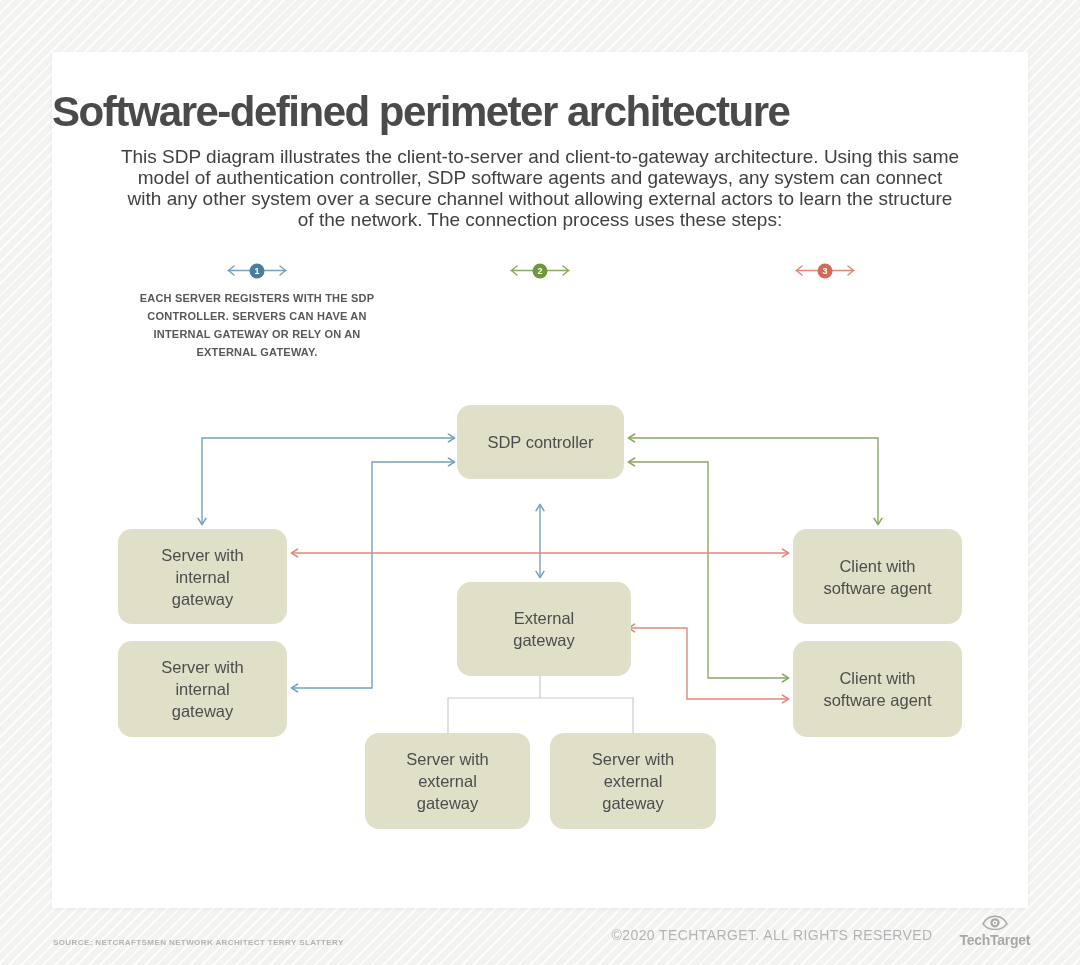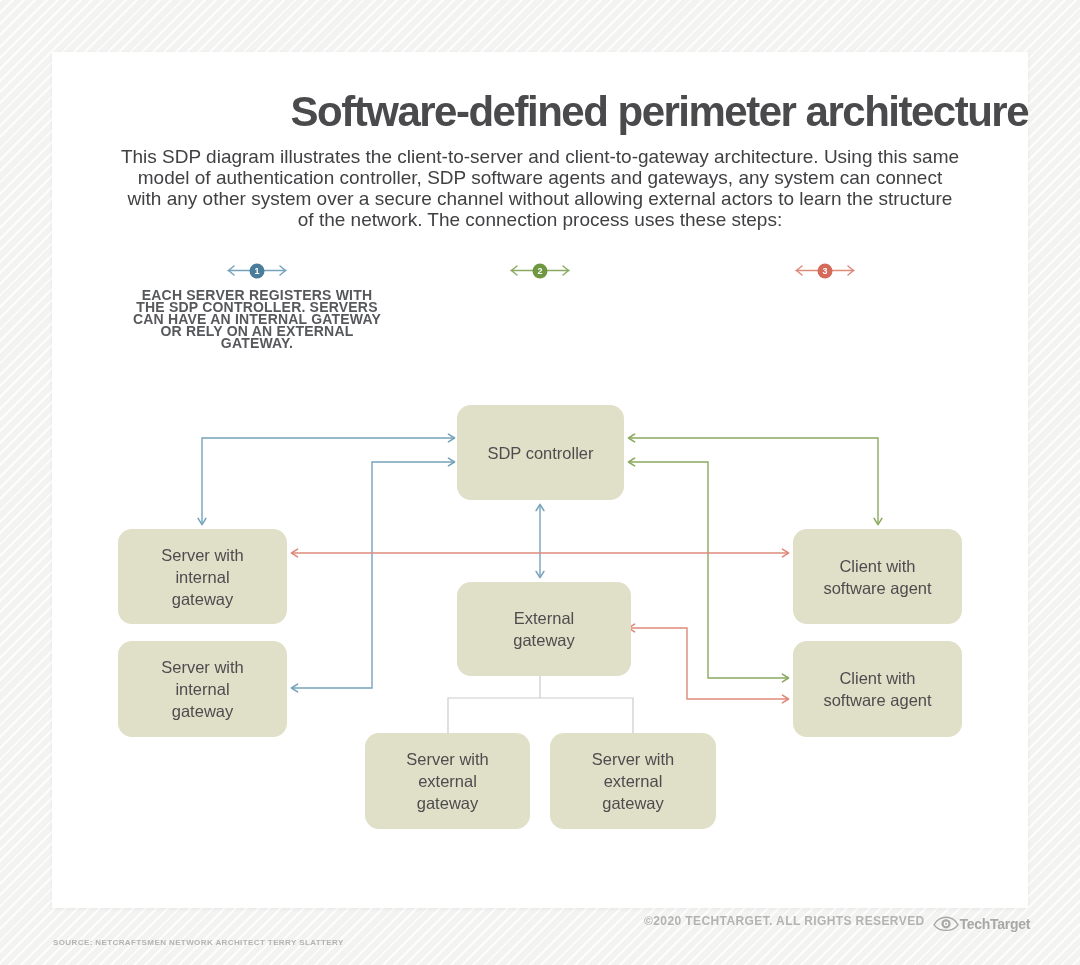--- a/index.html
+++ b/index.html
@@ -22,21 +22,21 @@
     position: absolute;
     left: 52px; top: 52px;
     width: 976px; height: 856px;
     background: #ffffff;
     box-shadow: 0 1px 4px rgba(0,0,0,0.05);
   }
   .title {
     position: absolute;
     left: 52px; top: 88px;
     width: 976px;
-    text-align: right;
+    text-align: left;
     font-size: 42px;
     font-weight: 700;
     letter-spacing: -1.5px;
     color: #4a4a4c;
   }
   .subtitle {
     position: absolute;
     left: 120px; top: 146px;
     width: 840px;
     text-align: center;
@@ -63,23 +63,23 @@
     transform: translate(-50%, -50%);
     width: 15px; height: 15px;
     border-radius: 50%;
     color: #ffffff;
     font-size: 9px;
     font-weight: 700;
     line-height: 15px;
     text-align: center;
   }
   .step .step-text {
-    font-size: 14px;
-    font-weight: 700;
-    line-height: 12px;
+    font-size: 11px;
+    font-weight: 700;
+    line-height: 18px;
     letter-spacing: 0.2px;
     color: #57585c;
   }
   .step.s1 { left: 131px; }
   .step.s2 { left: 414px; }
   .step.s3 { left: 699px; }
   .s1 svg line, .s1 svg polyline { stroke: #76a3bb; }
   .s2 svg line, .s2 svg polyline { stroke: #8aaa60; }
   .s3 svg line, .s3 svg polyline { stroke: #de8a7b; }
   .s1 .badge { background: #4a7c9b; }
@@ -125,30 +125,31 @@
     color: #b3b3b3;
   }
   .footer-right {
     position: absolute;
     right: 50px; top: 914px;
     display: flex;
     align-items: flex-end;
     gap: 7px;
   }
   .footer-copy {
-    font-size: 12px;
-    font-weight: 700;
+    font-size: 14px;
+    font-weight: 400;
     letter-spacing: 0.4px;
     color: #b3b3b3;
     padding-bottom: 5px;
   }
   .brand {
     display: flex;
-    flex-direction: row;
+    flex-direction: column;
     align-items: center;
+    margin-left: 20px;
   }
   .brand-name {
     font-size: 14px;
     font-weight: 700;
     letter-spacing: -0.3px;
     color: #a8a8a8;
   }
 </style>
 </head>
 <body>
@@ -213,21 +214,21 @@
     <path class="blue" d="M454,438 L202,438 L202,524" marker-start="url(#m-blue)" marker-end="url(#m-blue)"></path>
     <path class="blue" d="M454,462 L372,462 L372,688 L292,688" marker-start="url(#m-blue)" marker-end="url(#m-blue)"></path>
     <path class="blue" d="M540,505 L540,577" marker-start="url(#m-blue)" marker-end="url(#m-blue)"></path>
     <path class="green" d="M629,438 L878,438 L878,524" marker-start="url(#m-green)" marker-end="url(#m-green)"></path>
     <path class="green" d="M629,462 L708,462 L708,678 L788,678" marker-start="url(#m-green)" marker-end="url(#m-green)"></path>
     <path class="red" d="M292,553 L788,553" marker-start="url(#m-red)" marker-end="url(#m-red)"></path>
     <path class="red" d="M629,628 L687,628 L687,699 L788,699" marker-start="url(#m-red)" marker-end="url(#m-red)"></path>
     <path class="gray" d="M540,676 L540,698 M448,733 L448,698 L633,698 L633,733"></path>
   </svg>
 
-  <div class="node" style="left:457px;top:405px;width:167px;height:95px">
+  <div class="node" style="left:457px;top:405px;width:167px;height:74px">
     <span class="nlabel">SDP controller</span>
   </div>
 
   <div class="node narrow" style="left:118px;top:529px;width:169px;height:95px">
     <span class="nlabel">Server with internal gateway</span>
   </div>
 
   <div class="node narrow" style="left:118px;top:641px;width:169px;height:96px">
     <span class="nlabel">Server with internal gateway</span>
   </div>

